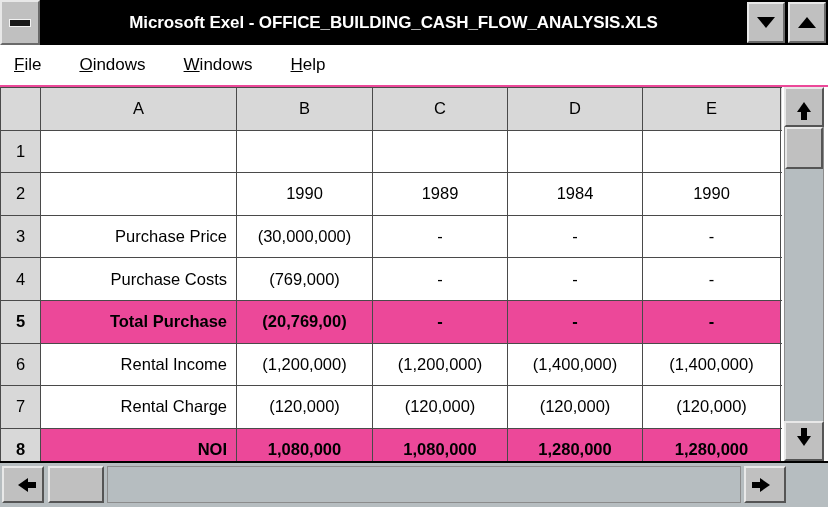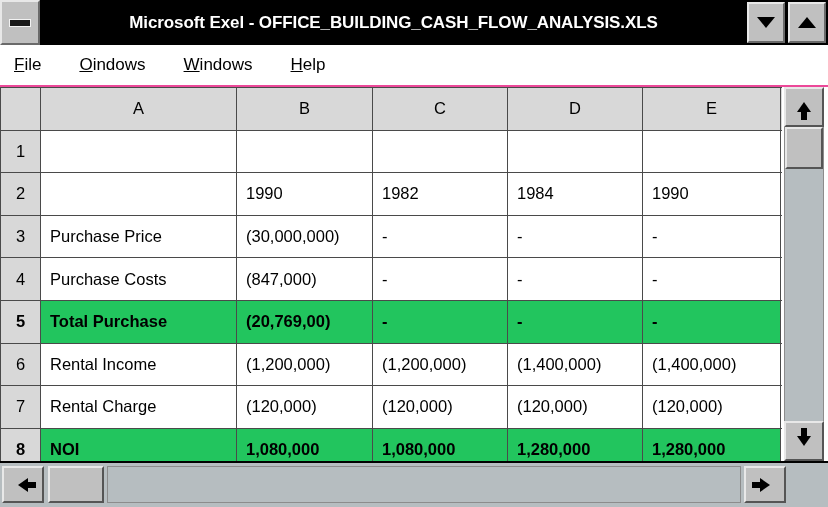--- a/index.html
+++ b/index.html
@@ -123,24 +123,24 @@
     height: 38px;
   }
   .corner-h { background: #d8d8d8; }
   .row-h {
     background: #d8d8d8;
     text-align: center;
     font-weight: bold;
     font-size: 17px;
     padding: 0;
   }
-  .cell-a { text-align: left; }
-  .cell-num { text-align: left; }
+  .cell-a { text-align: right; }
+  .cell-num { text-align: center; }
   .bold { font-weight: bold; }
-  tr.hl td { background: #22c55e; font-weight: bold; }
+  tr.hl td { background: #ec4899; font-weight: bold; }
   tr.hl td.row-h { background: #d8d8d8; }
 
   
   col.c-rh { width: 40px; }
   col.c-a  { width: 196px; }
   col.c-b  { width: 136px; }
   col.c-c  { width: 135px; }
   col.c-d  { width: 135px; }
   col.c-e  { width: 138px; }
   col.c-f  { width: 22px; }
@@ -286,38 +286,38 @@
               <td class="cell-num"></td>
               <td class="cell-num"></td>
               <td class="cell-num"></td>
               <td class="cell-num"></td>
               <td></td>
             </tr>
             <tr>
               <td class="row-h">2</td>
               <td class="cell-a"></td>
               <td class="cell-num bold">1990</td>
-              <td class="cell-num bold">1982</td>
+              <td class="cell-num bold">1989</td>
               <td class="cell-num bold">1984</td>
               <td class="cell-num bold">1990</td>
               <td></td>
             </tr>
             <tr>
               <td class="row-h">3</td>
               <td class="cell-a">Purchase Price</td>
               <td class="cell-num">(30,000,000)</td>
               <td class="cell-num bold">-</td>
               <td class="cell-num bold">-</td>
               <td class="cell-num bold">-</td>
               <td></td>
             </tr>
             <tr>
               <td class="row-h">4</td>
               <td class="cell-a">Purchase Costs</td>
-              <td class="cell-num">(847,000)</td>
+              <td class="cell-num">(769,000)</td>
               <td class="cell-num bold">-</td>
               <td class="cell-num bold">-</td>
               <td class="cell-num bold">-</td>
               <td></td>
             </tr>
             <tr class="hl">
               <td class="row-h">5</td>
               <td class="cell-a">Total Purchase</td>
               <td class="cell-num">(20,769,00)</td>
               <td class="cell-num">-</td>

